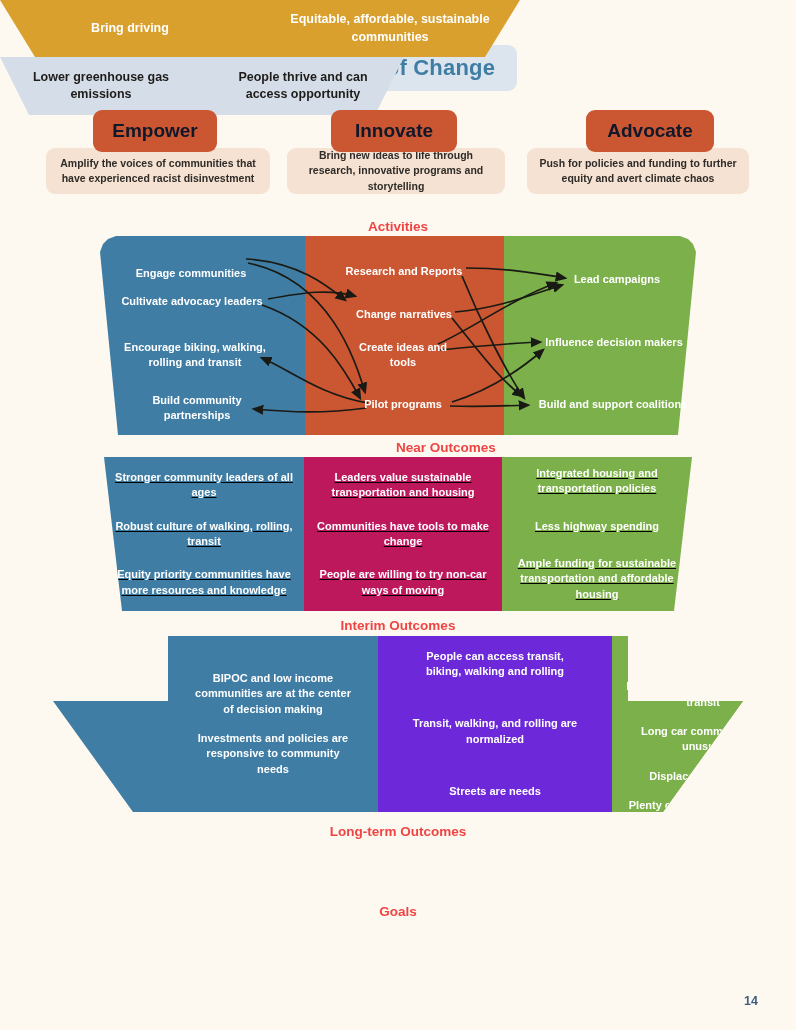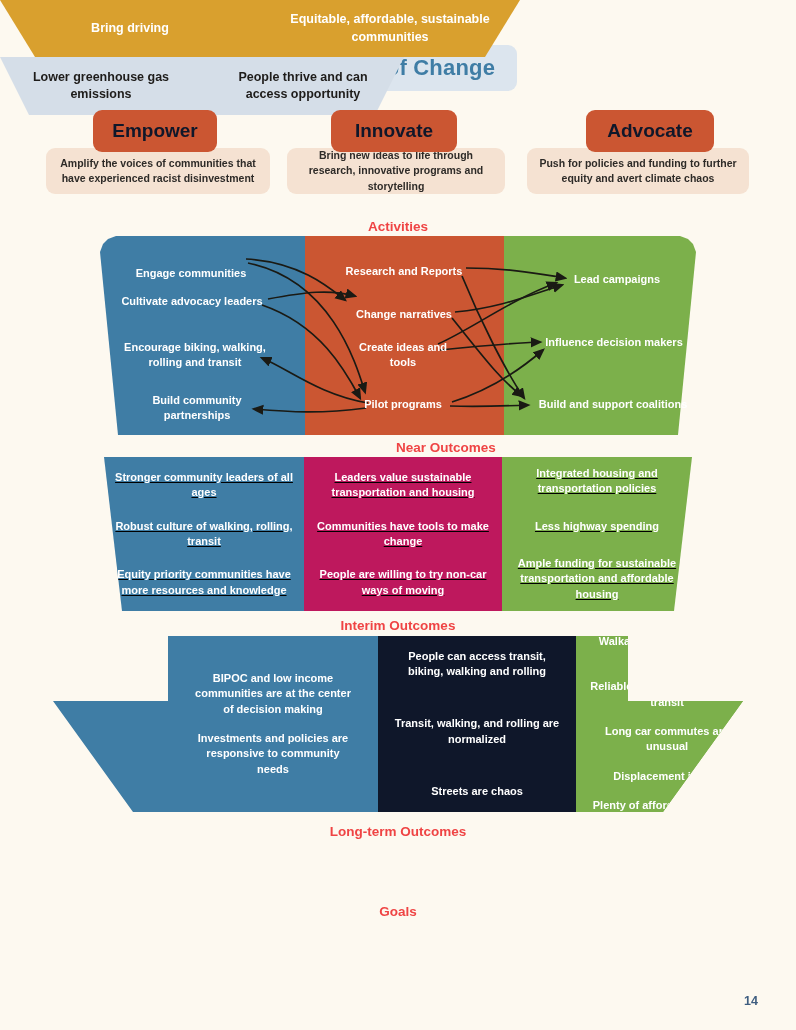--- a/index.html
+++ b/index.html
@@ -358,24 +358,24 @@
   </div>
 
   <div class="band" id="band-interim">
     <div id="interim-wing-left"></div>
     <div id="interim-wing-right"></div>
     <div class="cols">
       <div class="col c1" style="width:210px;">
         <div class="item" style="width:165px;">BIPOC and low income communities are at the center of decision making</div>
         <div class="item" style="width:165px; text-align:center;">Investments and policies are responsive to community needs</div>
       </div>
-      <div class="col c2" style="width:198px; background:#0f172a;">
+      <div class="col c2" style="width:234px; background:#6d28d9;">
         <div class="item" style="width:175px;">People can access transit, biking, walking and rolling</div>
         <div class="item" style="width:175px; margin-top:30px;">Transit, walking, and rolling are normalized</div>
-        <div class="item" style="width:175px; margin-top:30px;">Streets are chaos</div>
+        <div class="item" style="width:175px; margin-top:30px;">Streets are needs</div>
       </div>
       <div class="col c3" style="width:182px; background:#7CB04B;">
         <div class="item" style="width:168px;">Walkable, rollable, bikable communities</div>
         <div class="item" style="width:168px;">Reliable, excellent connected transit</div>
         <div class="item" style="width:168px;">Long car commutes are unusual</div>
         <div class="item" style="width:168px;">Displacement is rare</div>
         <div class="item" style="width:168px;">Plenty of affordable housing</div>
       </div>
     </div>
   </div>

